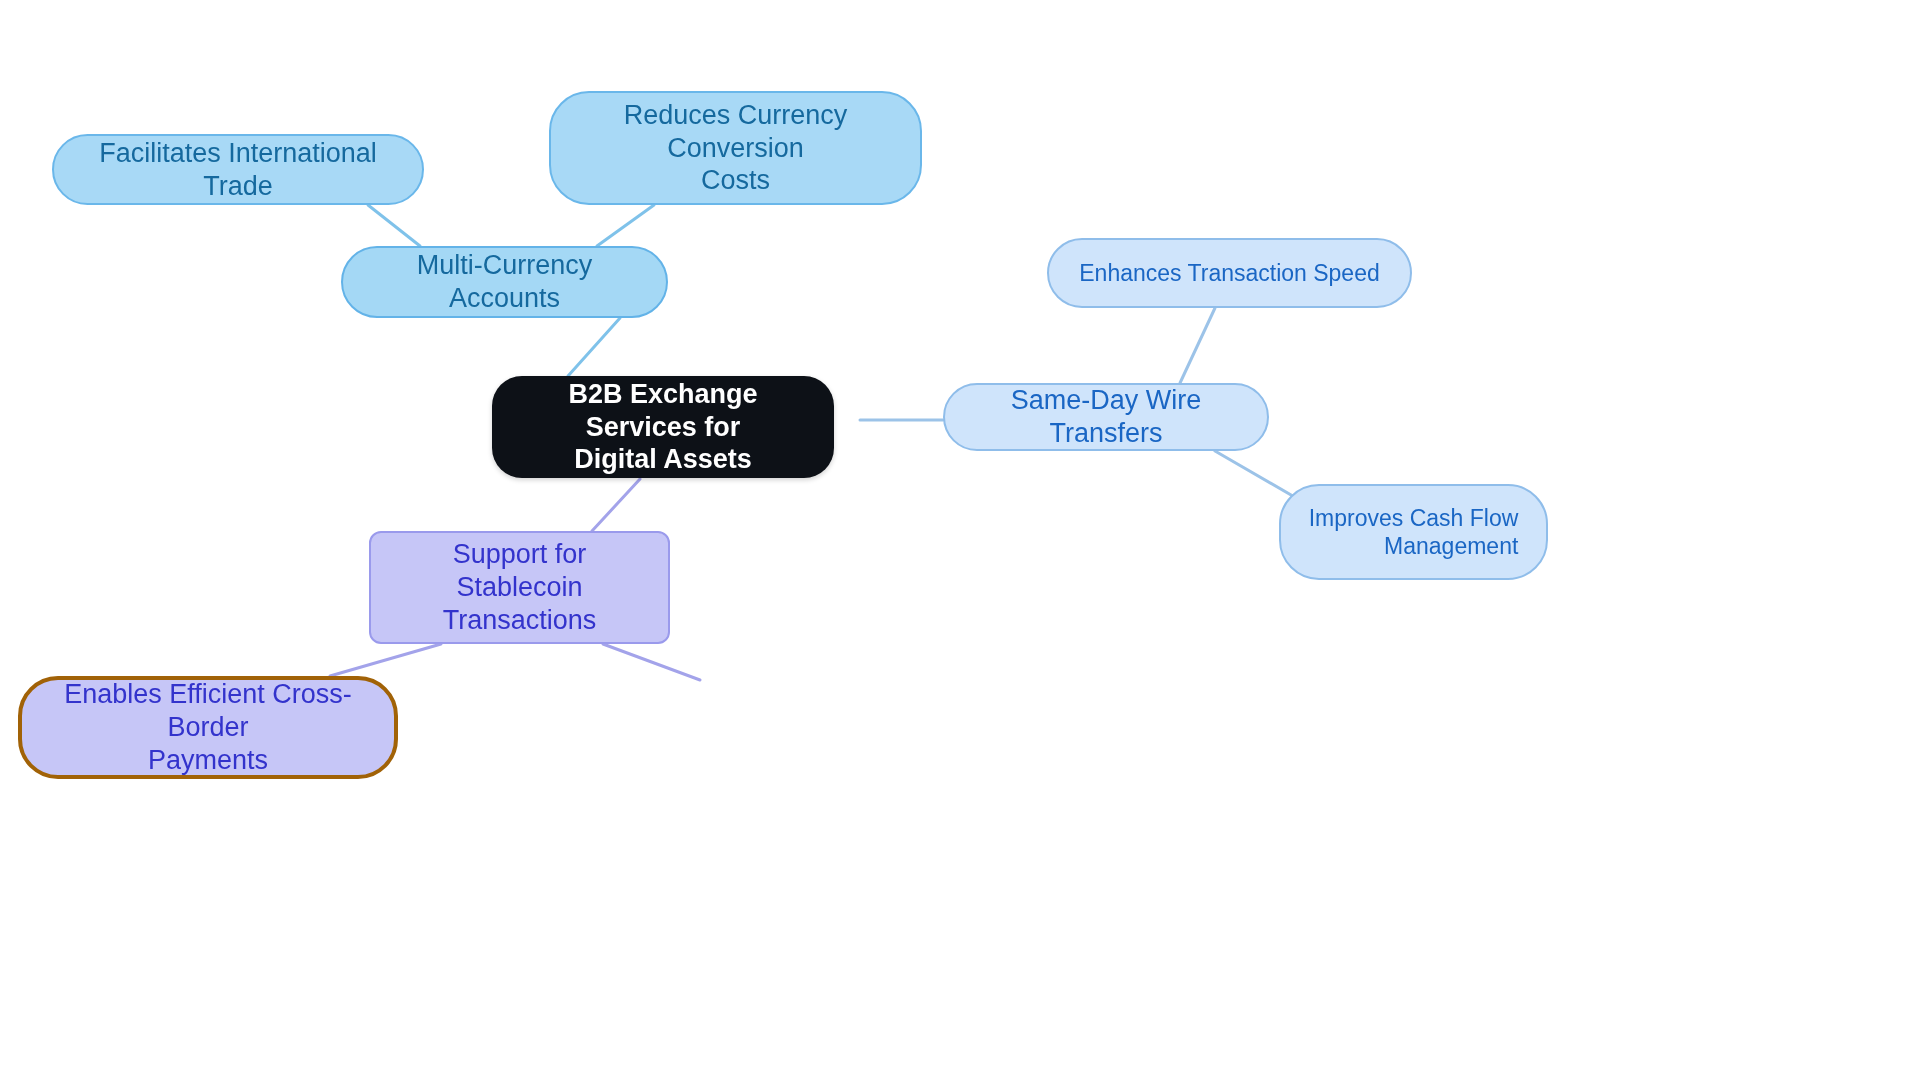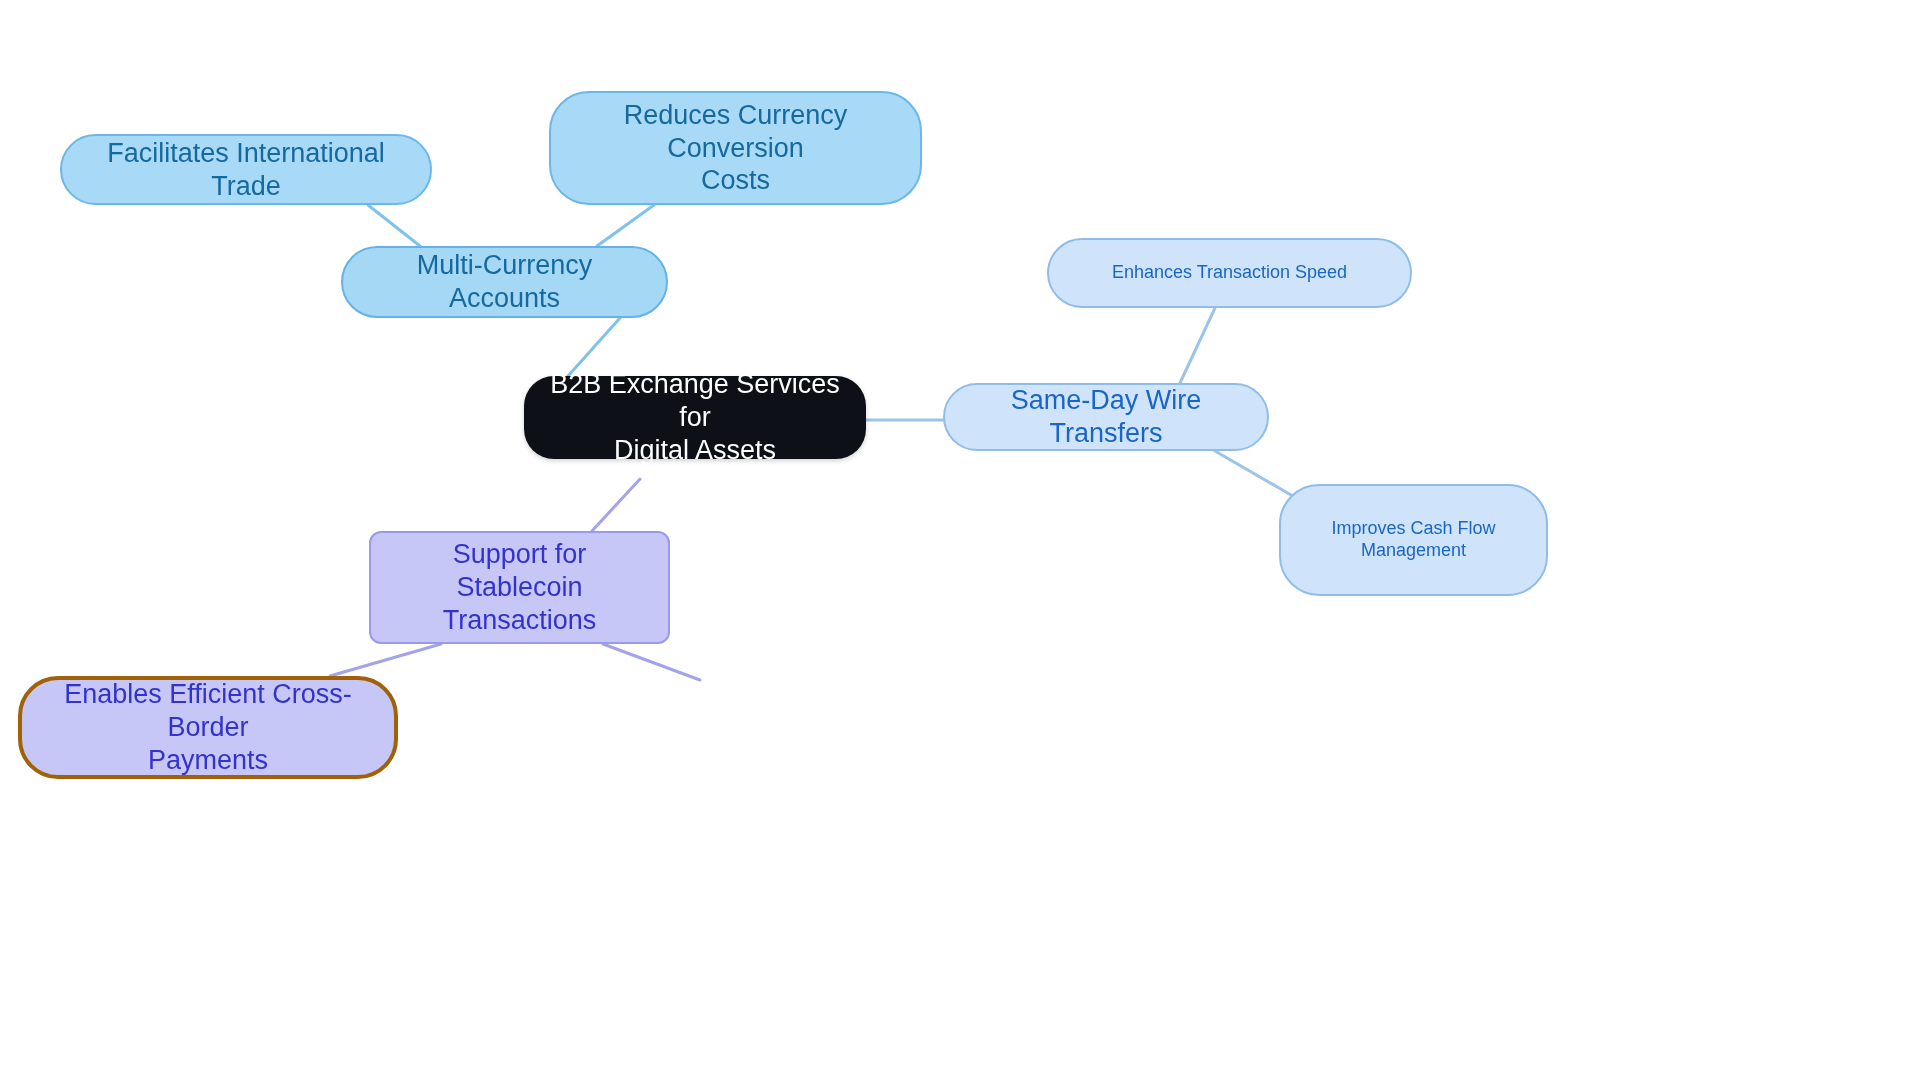--- a/index.html
+++ b/index.html
@@ -65,21 +65,21 @@
     border: 2px solid #8fbdea;
     color: #1a66c4;
     border-radius: 40px;
     font-size: 27px;
   }
   .node-leaf-lightblue {
     background: #cfe4fb;
     border: 2px solid #8fbdea;
     color: #1a66c4;
     border-radius: 40px;
-    font-size: 18px;
+    font-size: 23px;
   }
   .node-branch-purple {
     background: #c6c6f7;
     border: 2px solid #9a9aec;
     color: #3333cc;
     border-radius: 12px;
     font-size: 27px;
   }
   .node-leaf-purple {
     background: #c6c6f7;
@@ -103,51 +103,51 @@
       <line x1="1215" y1="451" x2="1310" y2="506" stroke="#9cc3e8" stroke-width="3" stroke-linecap="round"></line>
       <line x1="640" y1="479" x2="592" y2="531" stroke="#a3a3ea" stroke-width="3" stroke-linecap="round"></line>
       <line x1="441" y1="644" x2="330" y2="676" stroke="#a3a3ea" stroke-width="3" stroke-linecap="round"></line>
       <line x1="603" y1="644" x2="700" y2="680" stroke="#a3a3ea" stroke-width="3" stroke-linecap="round"></line>
     </svg>
 
   <div class="node node-branch-blue" style="left: 341px; top: 246px; width: 327px; height: 72px;">
     <span>Multi-Currency Accounts</span>
   </div>
 
-  <div class="node node-leaf-blue" style="left: 60px; top: 134px; width: 372px; height: 71px;">
+  <div class="node node-leaf-blue" style="left: 52px; top: 134px; width: 372px; height: 71px;">
     <span>Facilitates International Trade</span>
   </div>
 
   <div class="node node-leaf-blue" style="left: 549px; top: 91px; width: 373px; height: 114px;">
     <span>Reduces Currency Conversion
 Costs</span>
   </div>
 
   <div class="node node-branch-lightblue" style="left: 943px; top: 383px; width: 326px; height: 68px;">
     <span>Same-Day Wire Transfers</span>
   </div>
 
   <div class="node node-leaf-lightblue" style="left: 1047px; top: 238px; width: 365px; height: 70px;">
     <span>Enhances Transaction Speed</span>
   </div>
 
-  <div class="node node-leaf-lightblue" style="left: 1279px; top: 484px; width: 269px; height: 112px;">
+  <div class="node node-leaf-lightblue" style="left: 1279px; top: 484px; width: 269px; height: 96px; text-align: right;">
     <span>Improves Cash Flow
 Management</span>
   </div>
 
   <div class="node node-branch-purple" style="left: 369px; top: 531px; width: 301px; height: 113px;">
     <span>Support for Stablecoin
 Transactions</span>
   </div>
 
   <div class="node node-leaf-purple" style="left: 18px; top: 676px; width: 380px; height: 103px;">
     <span>Enables Efficient Cross-Border
 Payments</span>
   </div>
 
 
-  <div class="node node-root" style="left: 524px; top: 376px; width: 342px; height: 83px;">
+  <div class="node node-root" style="left: 492px; top: 376px; width: 342px; height: 102px; font-weight: bold;">
     <span>B2B Exchange Services for
 Digital Assets</span>
   </div>
 
 </div>
 
 </body></html>

